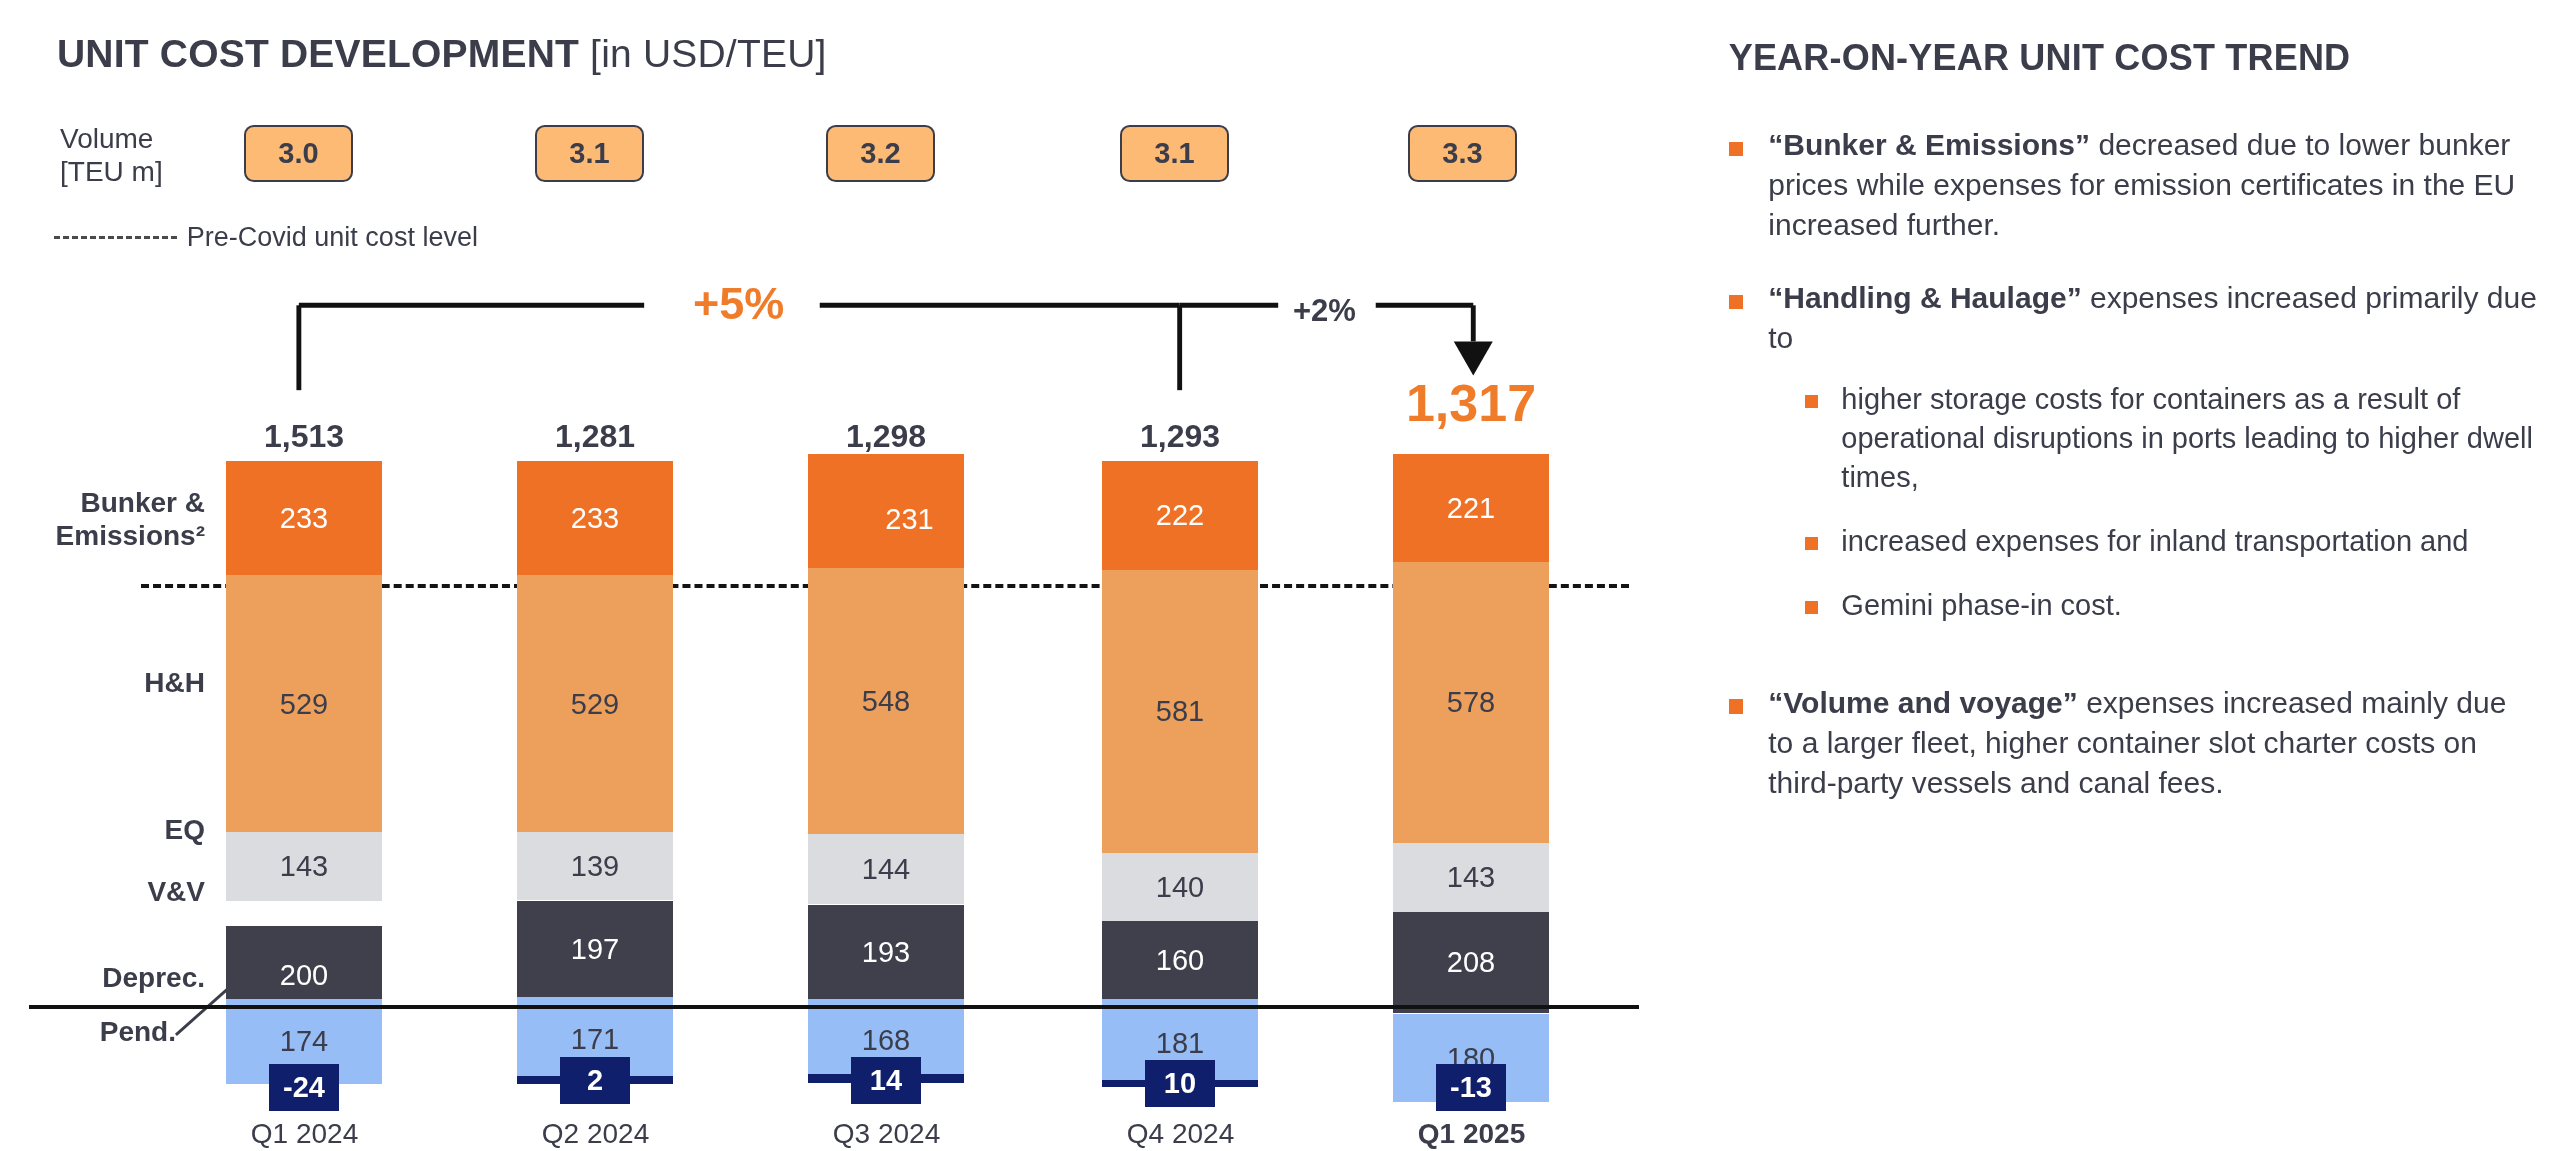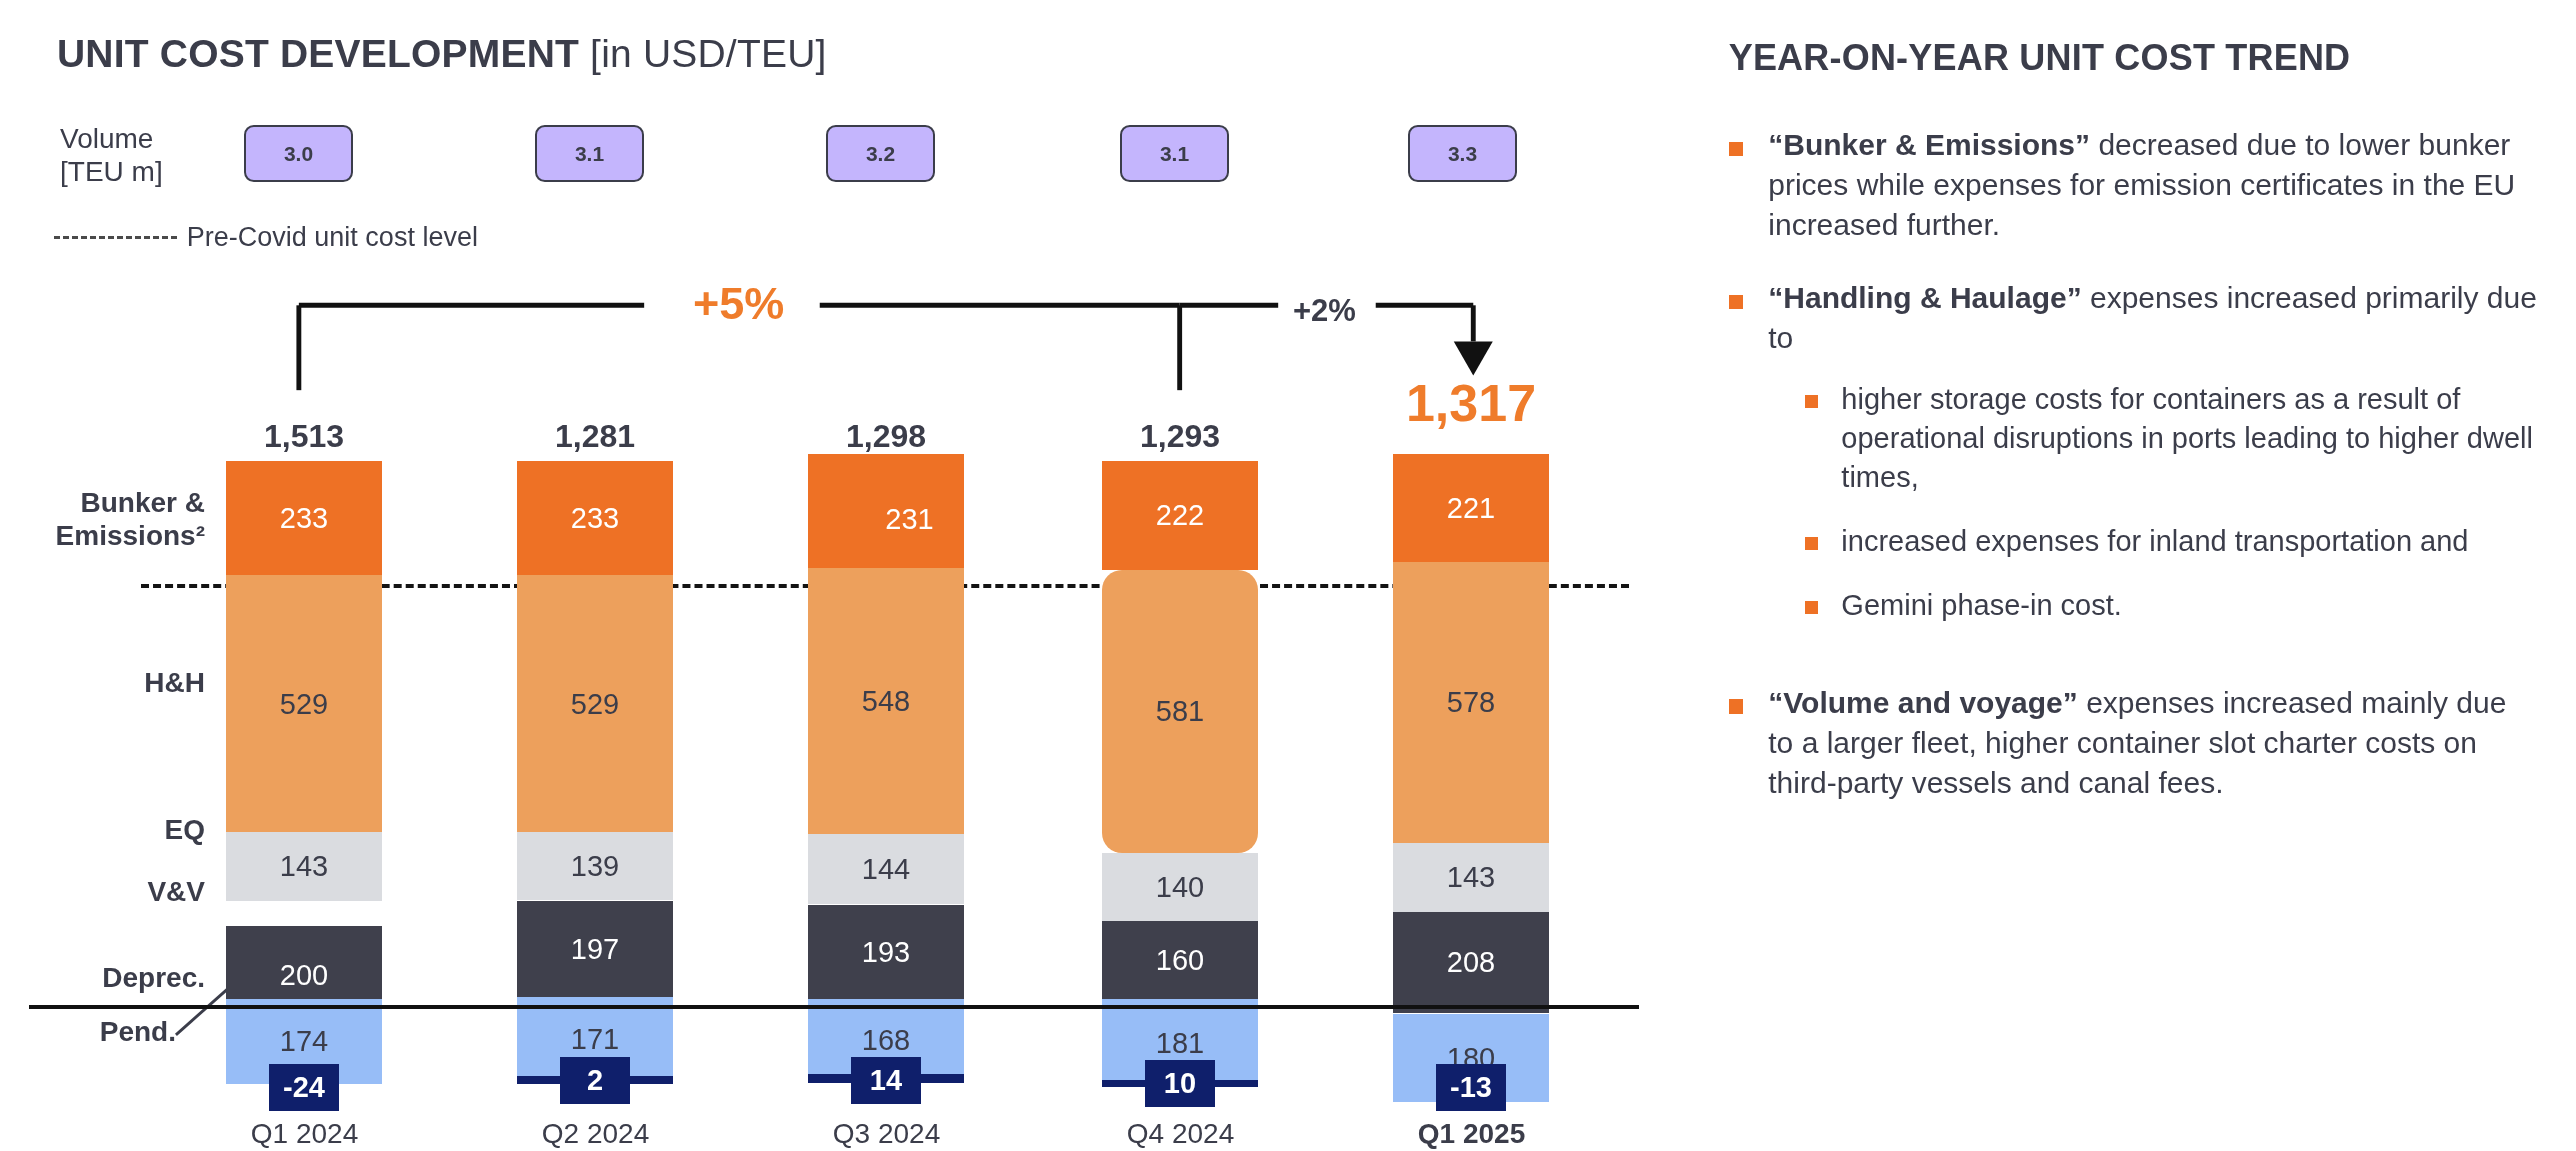--- a/index.html
+++ b/index.html
@@ -15,23 +15,23 @@
     letter-spacing:0.2px;color:#3b3d4a;white-space:nowrap;
   }
   #chart-title .strong{font-weight:700;}
   
   #volume-label{
     position:absolute;left:60px;top:122px;width:146px;
     font-size:28px;line-height:33px;color:#3b3d4a;
   }
   .vol-box{
     position:absolute;top:125px;width:109px;height:57px;
-    border:2.4px solid #3b3d4a;border-radius:9.8px;background:#c4b5fd;
+    border:2.4px solid #3b3d4a;border-radius:9.8px;background:#fdba74;
     display:flex;align-items:center;justify-content:center;
-    font-size:21px;font-weight:700;color:#3b3d4a;box-sizing:border-box;
+    font-size:29px;font-weight:700;color:#3b3d4a;box-sizing:border-box;
   }
   
   #precovid-legend{position:absolute;left:54px;top:222px;display:flex;align-items:center;}
   #precovid-dash{
     width:123px;height:0;border-top:3.9px dashed #4a4a4a;margin-right:9.8px;
   }
   #precovid-text{font-size:27px;color:#3b3d4a;white-space:nowrap;}
 
   
   #ann-layer{position:absolute;left:0;top:0;width:1698px;height:1151px;pointer-events:none;}
@@ -192,21 +192,21 @@
       <div class="seg seg-vv" style="top:905px;height:95px;">193</div>
       <div class="seg seg-dep" style="top:999px;height:82px;">168</div>
       <div class="pend-bar" style="top:1074px;height:8.8px;"></div>
       <div class="pend-box" style="top:1057px;">14</div>
       <div class="cat-label" style="top:1118px;">Q3 2024</div>
     </div>
 
     <div class="bar-group" style="left:1102px;height:1151px;">
       <div class="bar-total" style="top:418px;">1,293</div>
       <div class="seg seg-bunker" style="top:461px;height:109px;">222</div>
-      <div class="seg seg-hh" style="top:570px;height:283px;border-radius:20px;">581</div>
+      <div class="seg seg-hh" style="top:570px;height:283px;">581</div>
       <div class="seg seg-eq" style="top:853px;height:68px;">140</div>
       <div class="seg seg-vv" style="top:921px;height:78px;">160</div>
       <div class="seg seg-dep" style="top:999px;height:88px;">181</div>
       <div class="pend-bar" style="top:1080px;height:6.8px;"></div>
       <div class="pend-box" style="top:1060px;">10</div>
       <div class="cat-label" style="top:1118px;">Q4 2024</div>
     </div>
 
     <div class="bar-group" style="left:1393px;height:1151px;">
       <div class="bar-total highlight" style="top:373px;">1,317</div>

